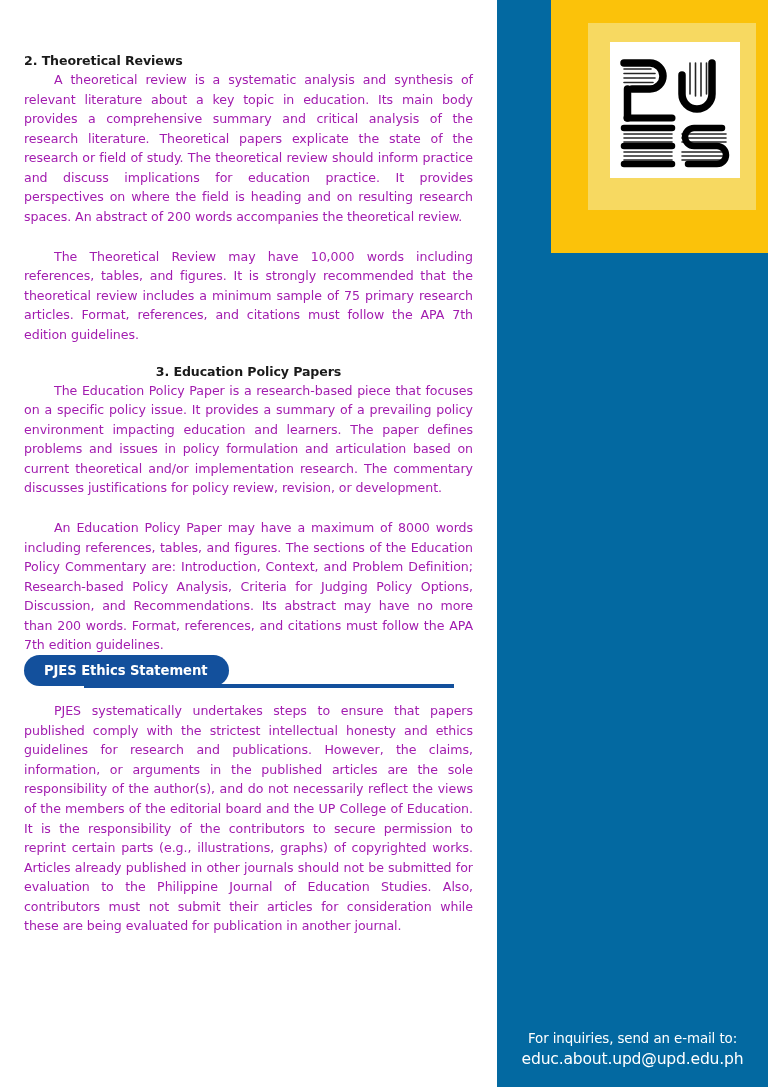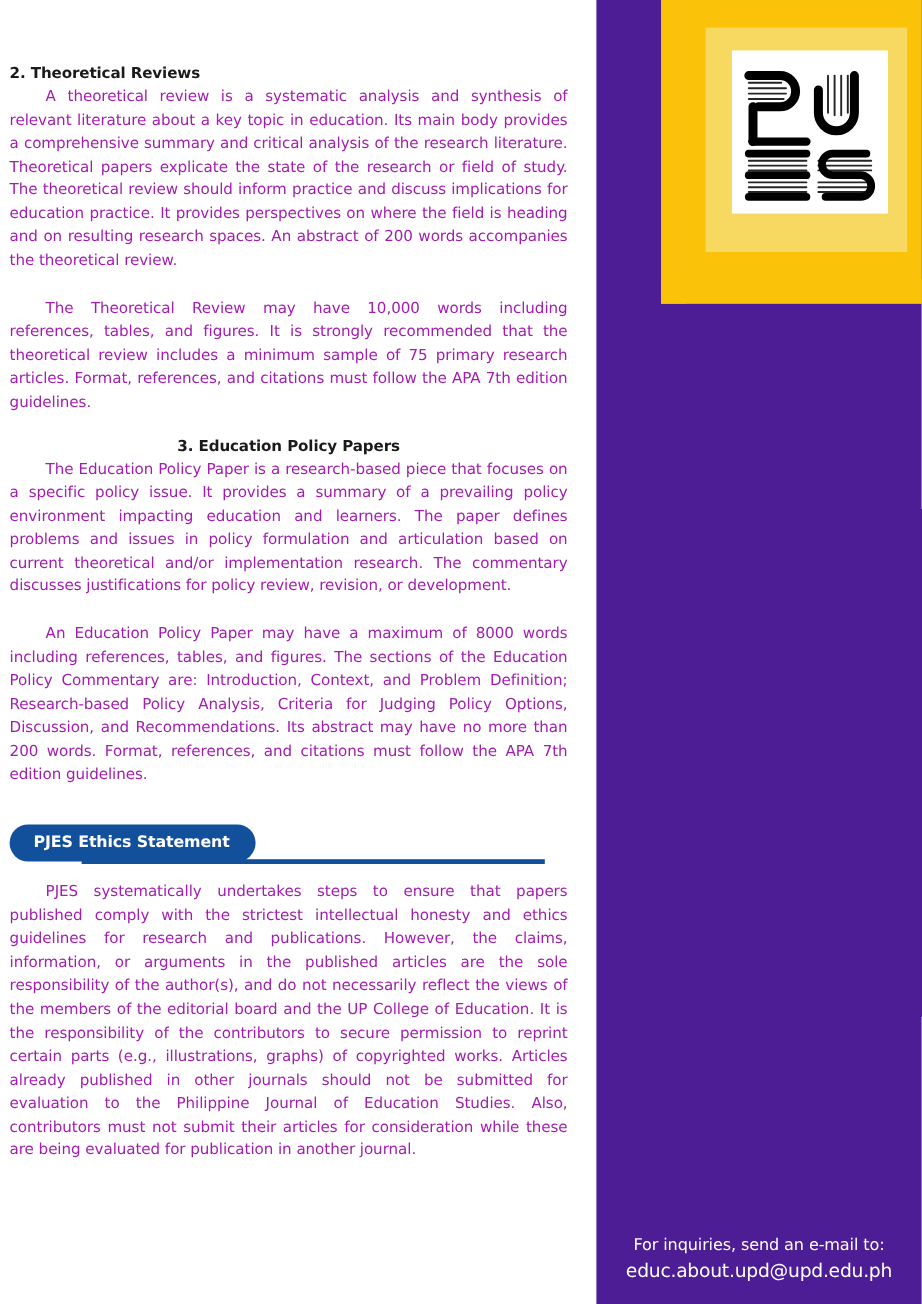--- a/index.html
+++ b/index.html
@@ -17,21 +17,21 @@
     color: #231f20;
   }
 
   
   .content {
     position: absolute;
     left: 0; top: 0;
     width: 497px;
     height: 1087px;
     box-sizing: border-box;
-    padding: 52px 24px 0 8px;
+    padding: 52px 24px 0 24px;
   }
 
   .sec-head {
     font-size: 12.6px;
     font-weight: bold;
     line-height: 1.35;
     margin: 0 0 1px 0;
     letter-spacing: -0.1px;
     color: #1a1a1a;
   }
@@ -47,21 +47,20 @@
   }
   p.body.indent { text-indent: 30px; }
   p.gap-lg { margin-top: 20px; }
 
   .sec-head.spaced { margin-top: 18px; text-align: center; }
 
   
   .banner-wrap {
     position: relative;
     height: 46px;
-    margin-top: 32px;
   }
   .banner-rule {
     position: absolute;
     left: 60px;
     right: 19px;
     top: 29px;
     height: 4px;
     background: #13509c;
   }
   .banner-pill {
@@ -82,21 +81,21 @@
 
   .ethics-body { margin-top: 24px; }
 
   
   .side {
     position: absolute;
     left: 497px;
     top: 0;
     width: 271px;
     height: 1087px;
-    background: #4c1d95;
+    background: #0369a1;
   }
 
   
   .logo-outer {
     position: absolute;
     left: 54px;           
     top: 0;
     width: 217px;
     height: 253px;
     background: #fbc20a;

